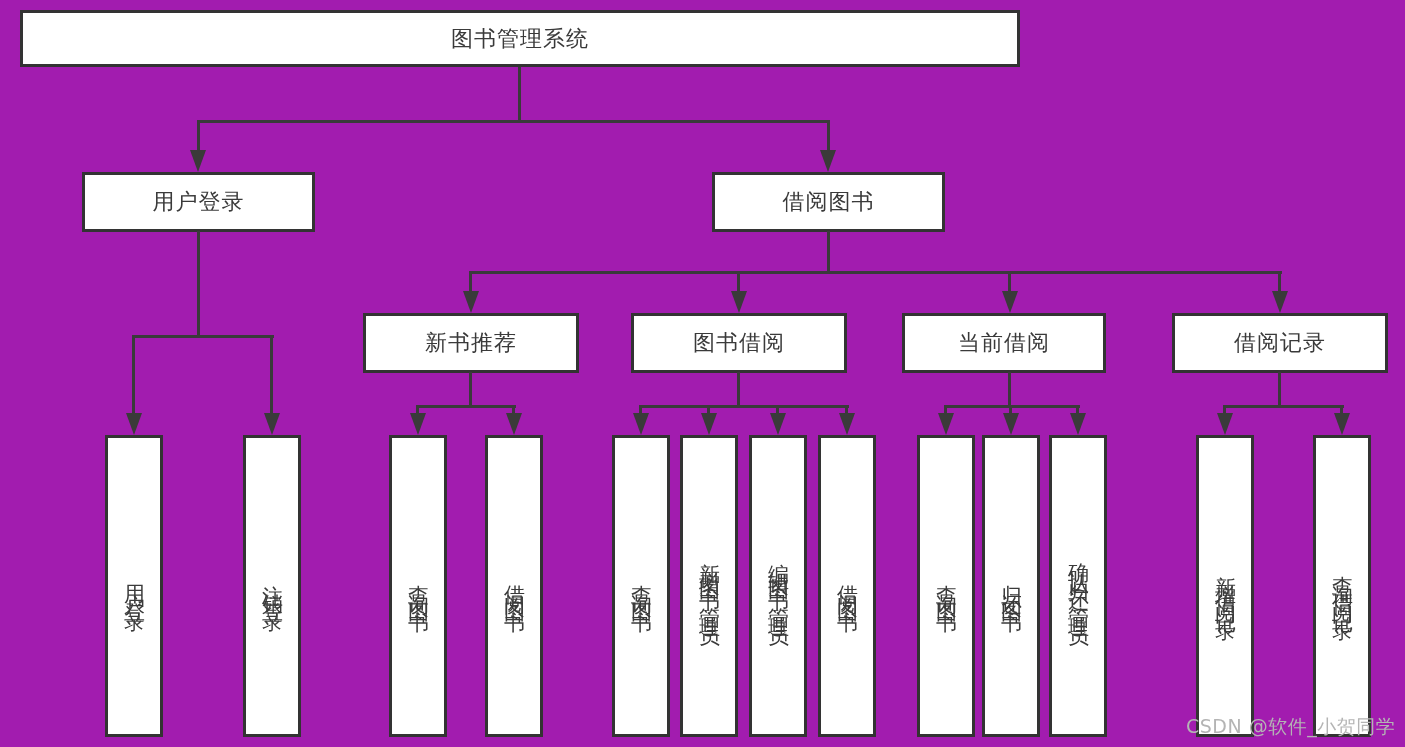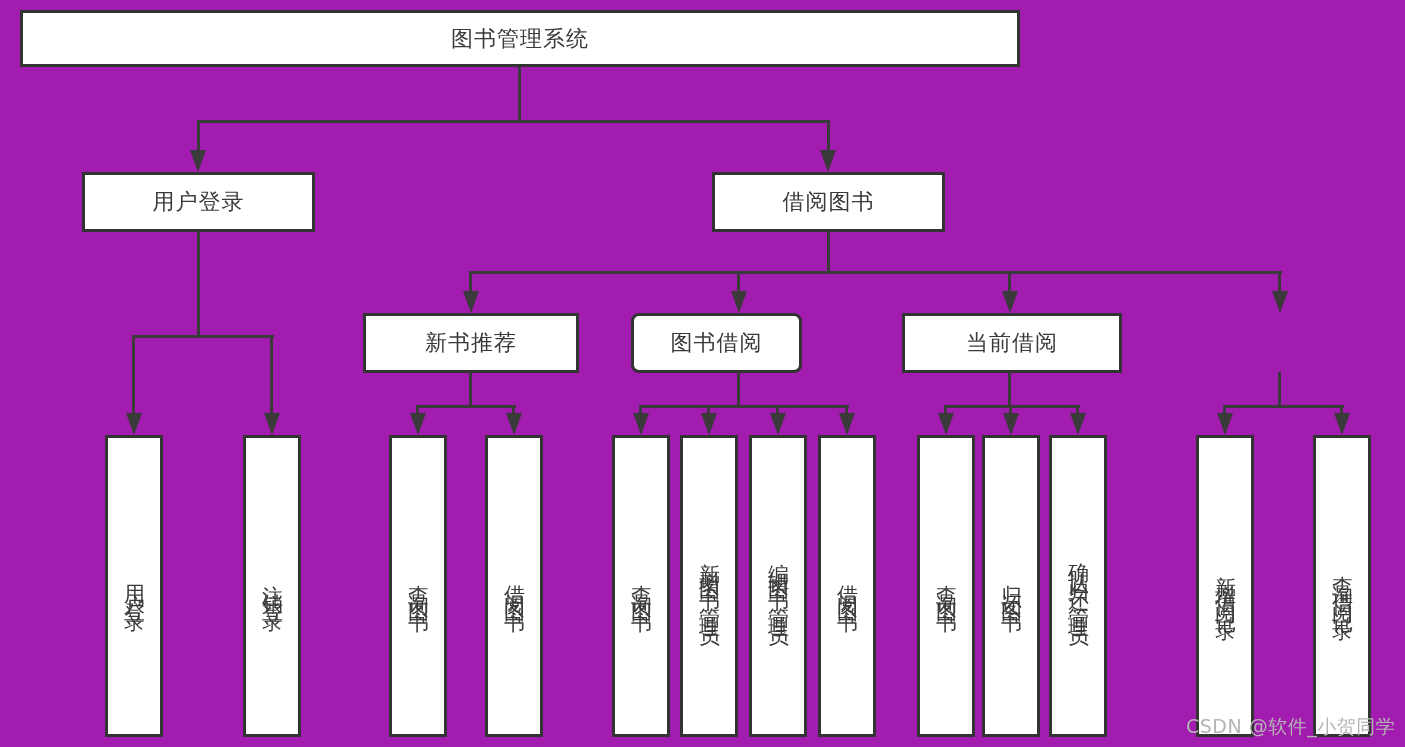--- a/index.html
+++ b/index.html
@@ -38,22 +38,23 @@
 <body>
 
 <div id="canvas">
 
   <div class="box" style="left:20px;top:10px;width:1000px;height:57px;">图书管理系统</div>
 
   <div class="box" style="left:82px;top:172px;width:233px;height:60px;">用户登录</div>
   <div class="box" style="left:712px;top:172px;width:233px;height:60px;">借阅图书</div>
 
   <div class="box" style="left:363px;top:313px;width:216px;height:60px;">新书推荐</div>
-  <div class="box" style="left:631px;top:313px;width:171px;height:60px;border-radius:8px;">图书借阅</div>
-  <div class="box" style="left:902px;top:313px;width:220px;height:60px;">当前借阅</div>
+  <div class="box" style="left:631px;top:313px;width:216px;height:60px;">图书借阅</div>
+  <div class="box" style="left:902px;top:313px;width:204px;height:60px;">当前借阅</div>
+  <div class="box" style="left:1172px;top:313px;width:216px;height:60px;">借阅记录</div>
 
   <div class="box leaf" style="left:105px;top:435px;width:58px;height:302px;">
     <span class="vtext">用户登录</span>
     </div>
   <div class="box leaf" style="left:243px;top:435px;width:58px;height:302px;">
     <span class="vtext">注销登录</span>
     </div>
 
   <div class="box leaf" style="left:389px;top:435px;width:58px;height:302px;">
     <span class="vtext">查询图书</span>

